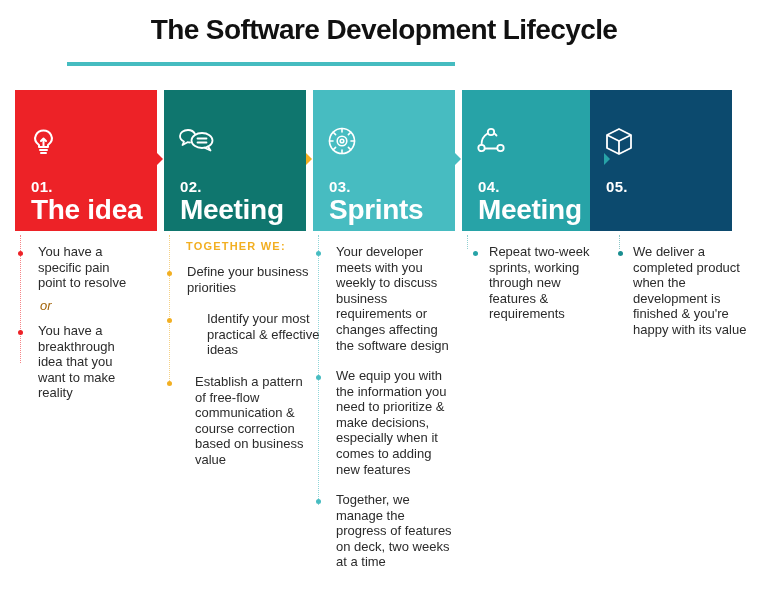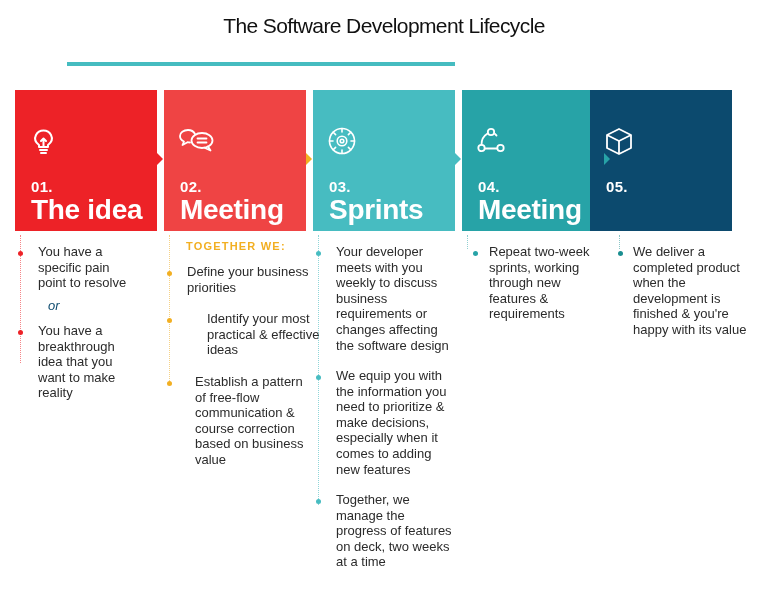--- a/index.html
+++ b/index.html
@@ -1,21 +1,21 @@
 <!DOCTYPE html>
 <html><head>
 <meta charset="utf-8">
 <style>
   * { box-sizing: border-box; margin: 0; padding: 0; }
   html, body { width: 768px; height: 591px; background: #ffffff; overflow: hidden; }
   body { font-family: "Liberation Sans", "DejaVu Sans", sans-serif; position: relative; }
 
   .title {
     position: absolute; left: 0; top: 14px; width: 768px;
-    text-align: center; font-weight: normal; font-size: 21px; color: #111111;
+    text-align: center; font-weight: bold; font-size: 28px; color: #111111;
     letter-spacing: -0.6px;
   }
   .title-rule {
     position: absolute; left: 100px; top: 62px; width: 355px; height: 4px;
     background: #45bcc0; left: 67px; width: 388px;
   }
 
   .stage {
     position: absolute; top: 90px; width: 142px; height: 141px;
   }
@@ -72,21 +72,21 @@
       <path d="M12 15 L14.5 12.5 L17 15 M14.5 12.5 L14.5 21"></path>
       <line x1="11" y1="24" x2="18" y2="24"></line>
       <line x1="12" y1="27" x2="17" y2="27"></line>
     </svg>
   </div>
   <div class="num">01.</div>
   <div class="name">The idea</div>
   <div class="arrow" style="border-left-color:#ed2227;"></div>
 </div>
 
-<div class="stage" style="left:164px;background:#ef4444;">
+<div class="stage" style="left:164px;background:#0f766e;">
   <div class="icon" style="width:40px;">
     <svg viewBox="0 0 40 30" style="width:40px;" fill="none" stroke="#fff" stroke-width="1.8" stroke-linecap="round" stroke-linejoin="round">
       <path d="M17 8 C15.5 5 12.5 4 10 4 C5.5 4 2 6.5 2 10 C2 12.5 3.5 14.5 6 15.5 L4.5 19 L9.5 16.2 C10.5 16.4 11 16.5 12 16.5"></path>
       <ellipse cx="24" cy="14.5" rx="10.5" ry="7.5"></ellipse>
       <path d="M30 20.5 L32.5 24.5 L26.5 21.8"></path>
       <line x1="19.5" y1="12.5" x2="28.5" y2="12.5"></line>
       <line x1="19.5" y1="16.5" x2="28.5" y2="16.5"></line>
     </svg>
   </div>
   <div class="num">02.</div>
@@ -139,21 +139,21 @@
       <line x1="15" y1="15" x2="15" y2="28"></line>
     </svg>
   </div>
   <div class="num">05.</div>
 </div>
 
 <div class="col" style="left:15px;">
   <div class="dotline" style="border-color:#ed2227;opacity:0.55;height:128px;"></div>
   <div class="bullet" style="top:20px;background:#ed2227;"></div>
   <div class="item" style="top:13px;width:100px;">You have a specific pain point to resolve</div>
-  <div class="or" style="top:67px;color:#0c4a6e;left:33px;">or</div>
+  <div class="or" style="top:67px;color:#a16207;left:25px;">or</div>
   <div class="bullet" style="top:99px;background:#ed2227;"></div>
   <div class="item" style="top:92px;width:100px;">You have a breakthrough idea that you want to make reality</div>
 </div>
 
 <div class="col" style="left:164px;">
   <div class="dotline" style="border-color:#f2af22;opacity:0.55;height:150px;"></div>
   <div class="heading" style="color:#f2af22;">TOGETHER WE:</div>
   <div class="bullet" style="top:40px;background:#f2af22;"></div>
   <div class="item" style="top:33px;">Define your business priorities</div>
   <div class="bullet" style="top:87px;background:#f2af22;"></div>

